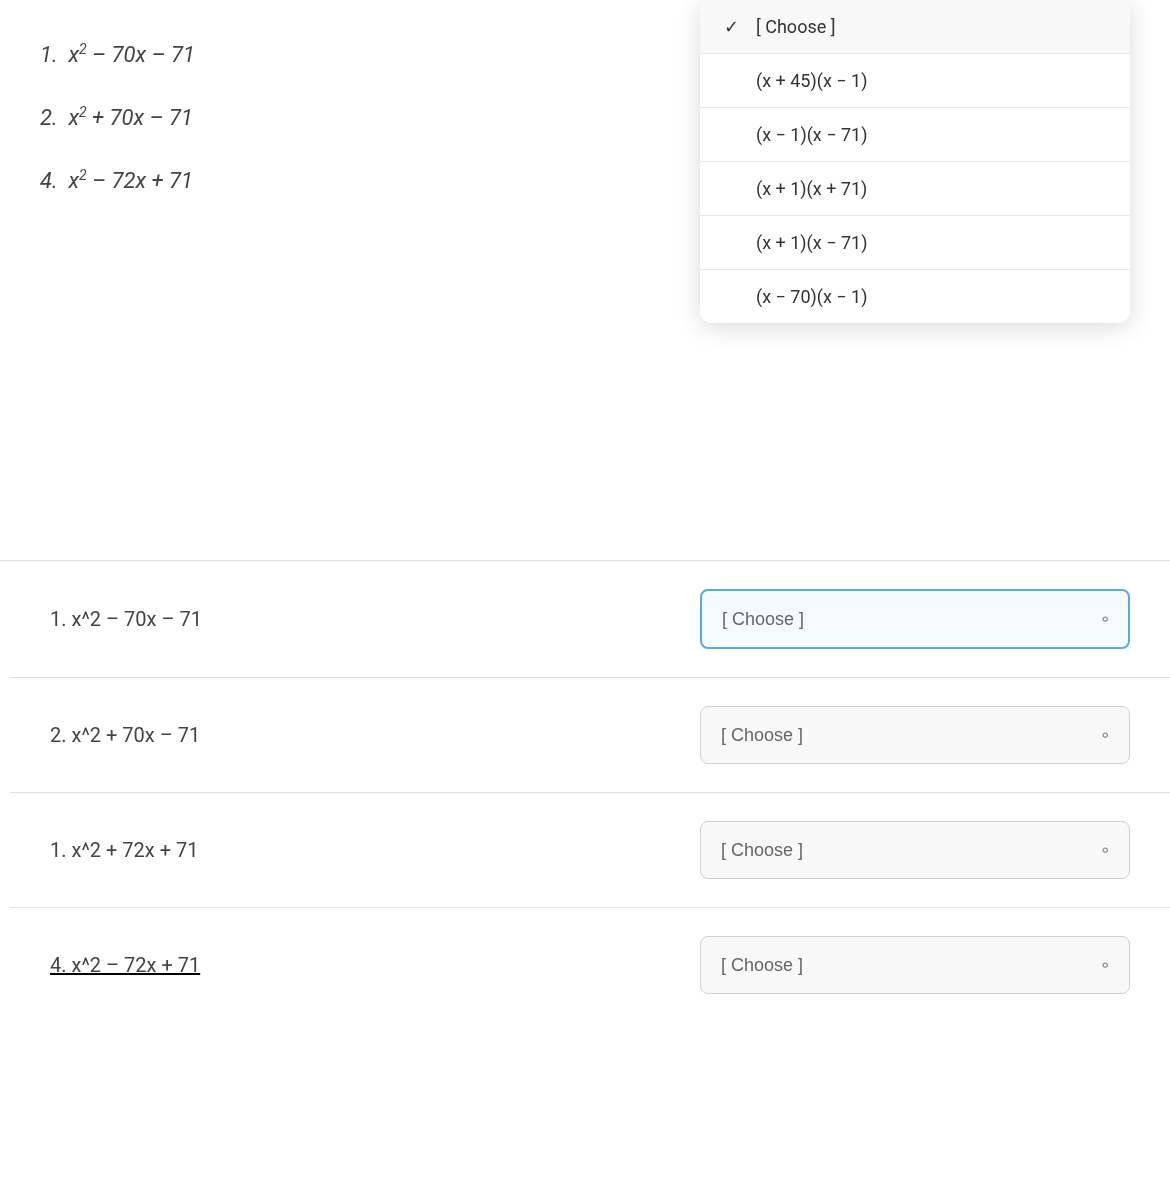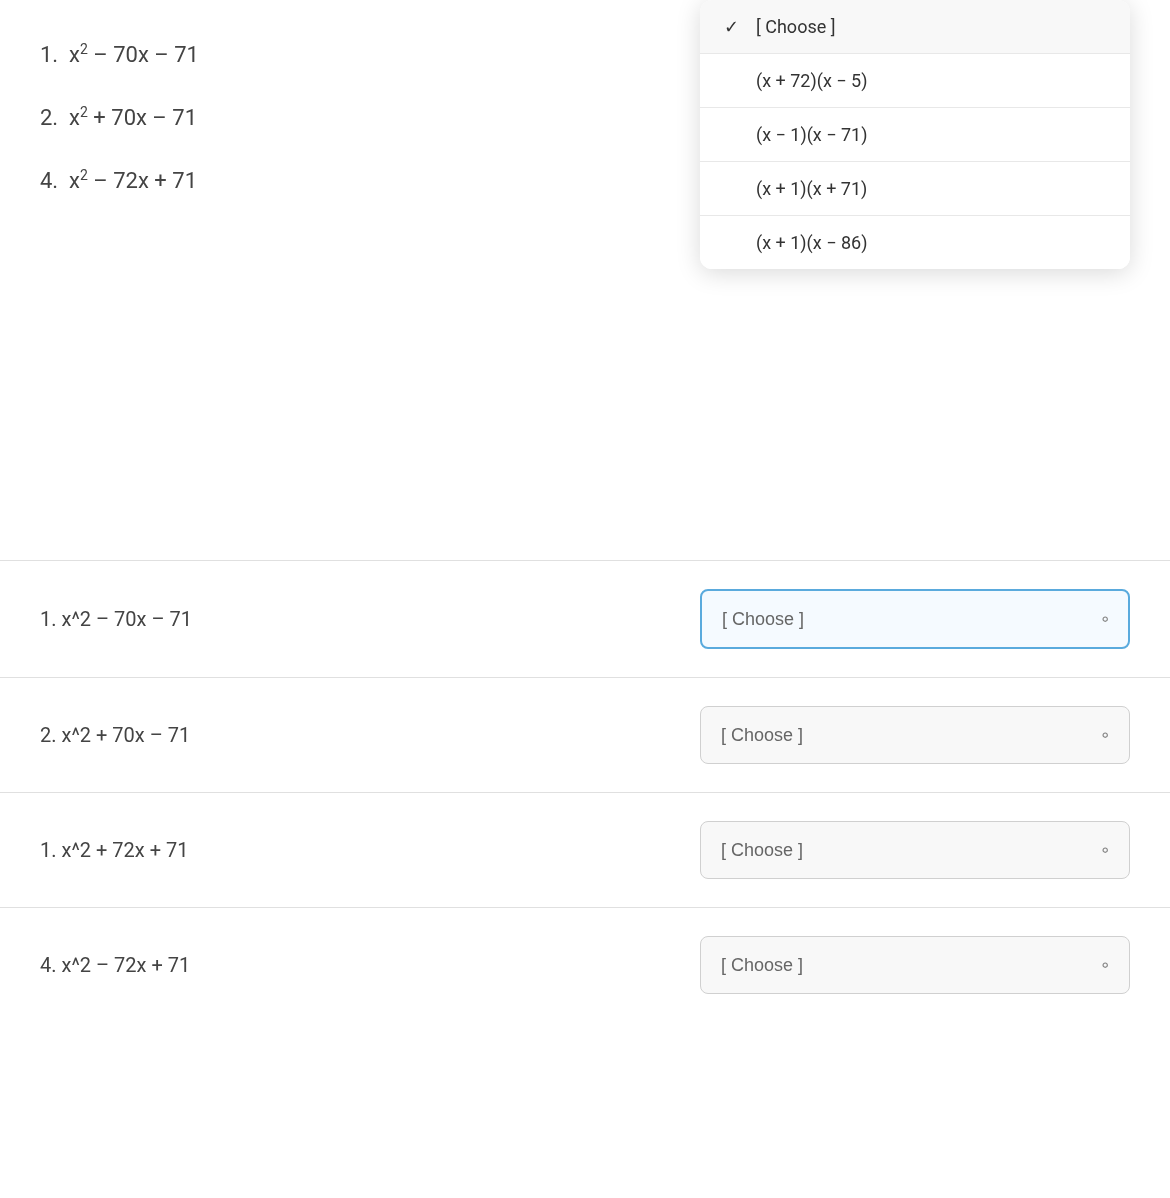--- a/index.html
+++ b/index.html
@@ -29,20 +29,21 @@
       display: flex;
       flex-direction: row;
       padding: 30px 40px 0 40px;
       position: relative;
       min-height: 560px;
     }
 
     .questions-list {
       flex: 1;
       padding-top: 10px;
+      font-style: italic;
     }
 
     .question-item {
       font-size: 22px;
       color: #444;
       margin-bottom: 32px;
       line-height: 1.4;
     }
 
     .question-item sup {
@@ -85,33 +86,35 @@
     .checkmark {
       color: #333;
       font-size: 18px;
       min-width: 20px;
     }
 
     
     .bottom-section {
       background: #0ea5e9;
       padding: 0;
+      margin-left: 10px;
     }
 
     .select-row {
       display: flex;
       flex-direction: row;
       align-items: center;
       padding: 28px 40px;
       border-bottom: 1px solid #e0e0e0;
       background: #ffffff;
     }
 
     .select-row:last-child {
       border-bottom: none;
+      text-decoration: underline;
     }
 
     .row-question {
       flex: 1;
       font-size: 20px;
       color: #444;
     }
 
     .select-wrapper {
       position: relative;
@@ -167,33 +170,37 @@
       </div>
 
     <div class="dropdown-overlay">
 
     <div class="dropdown-option selected">
           <span class="checkmark">✓</span>
           <span>[ Choose ]</span>
         </div>
         <div class="dropdown-option">
           <span class="checkmark" style="opacity:0">✓</span>
-          <span>(x + 72)(x − 5)</span>
+          <span>(x + 45)(x − 1)</span>
         </div>
         <div class="dropdown-option">
           <span class="checkmark" style="opacity:0">✓</span>
           <span>(x − 1)(x − 71)</span>
         </div>
         <div class="dropdown-option">
           <span class="checkmark" style="opacity:0">✓</span>
           <span>(x + 1)(x + 71)</span>
         </div>
         <div class="dropdown-option">
           <span class="checkmark" style="opacity:0">✓</span>
-          <span>(x + 1)(x − 86)</span>
+          <span>(x + 1)(x − 71)</span>
+        </div>
+        <div class="dropdown-option">
+          <span class="checkmark" style="opacity:0">✓</span>
+          <span>(x − 70)(x − 1)</span>
         </div>
       </div>
 
   </div>
 
   <div class="divider"></div>
 
   <div class="bottom-section">
 
   <div class="select-row">

